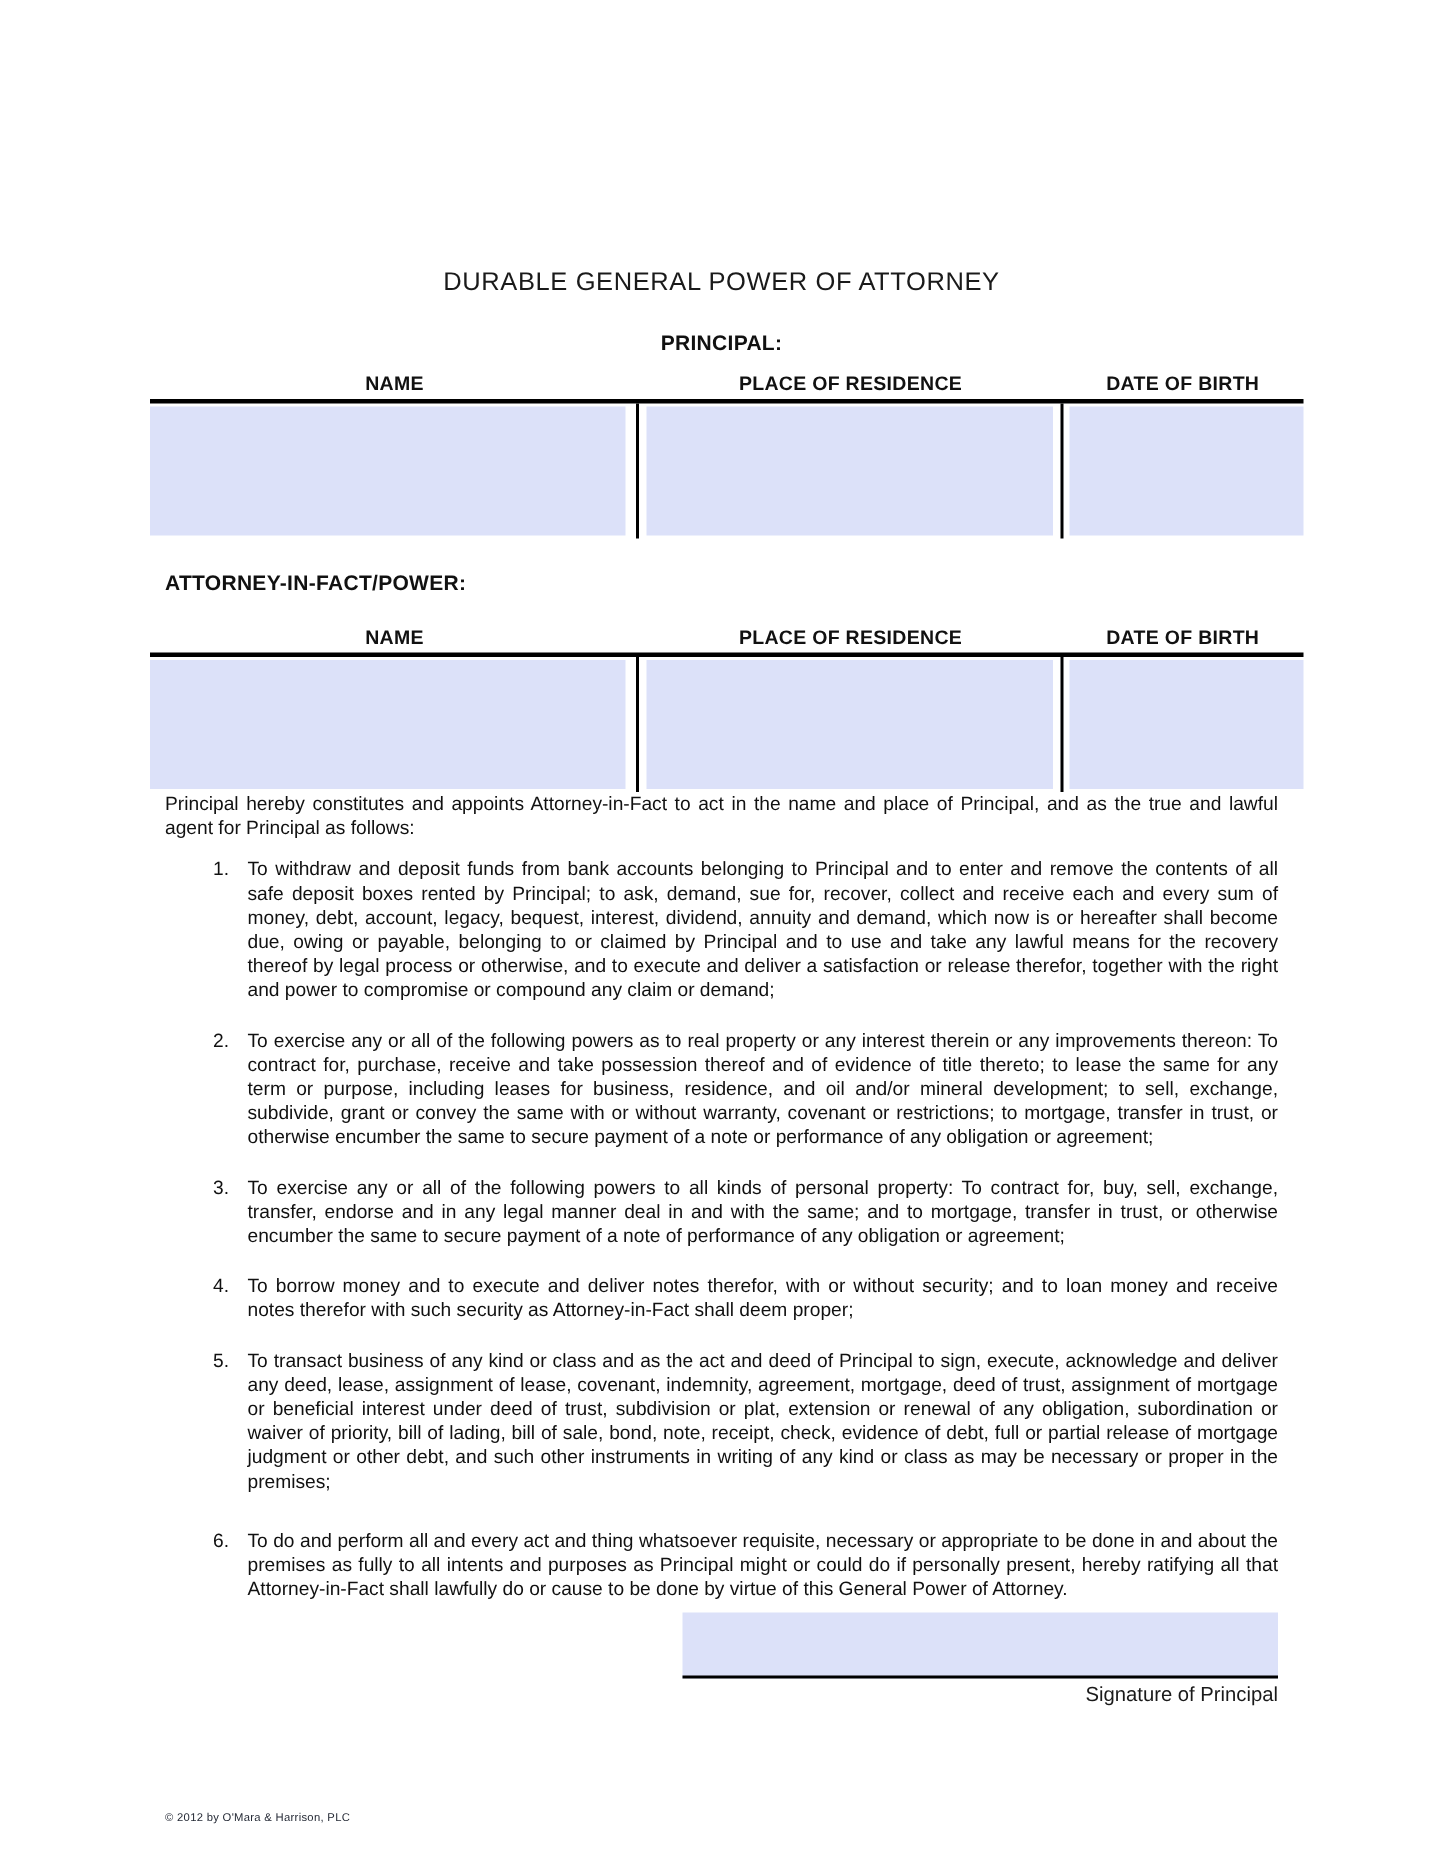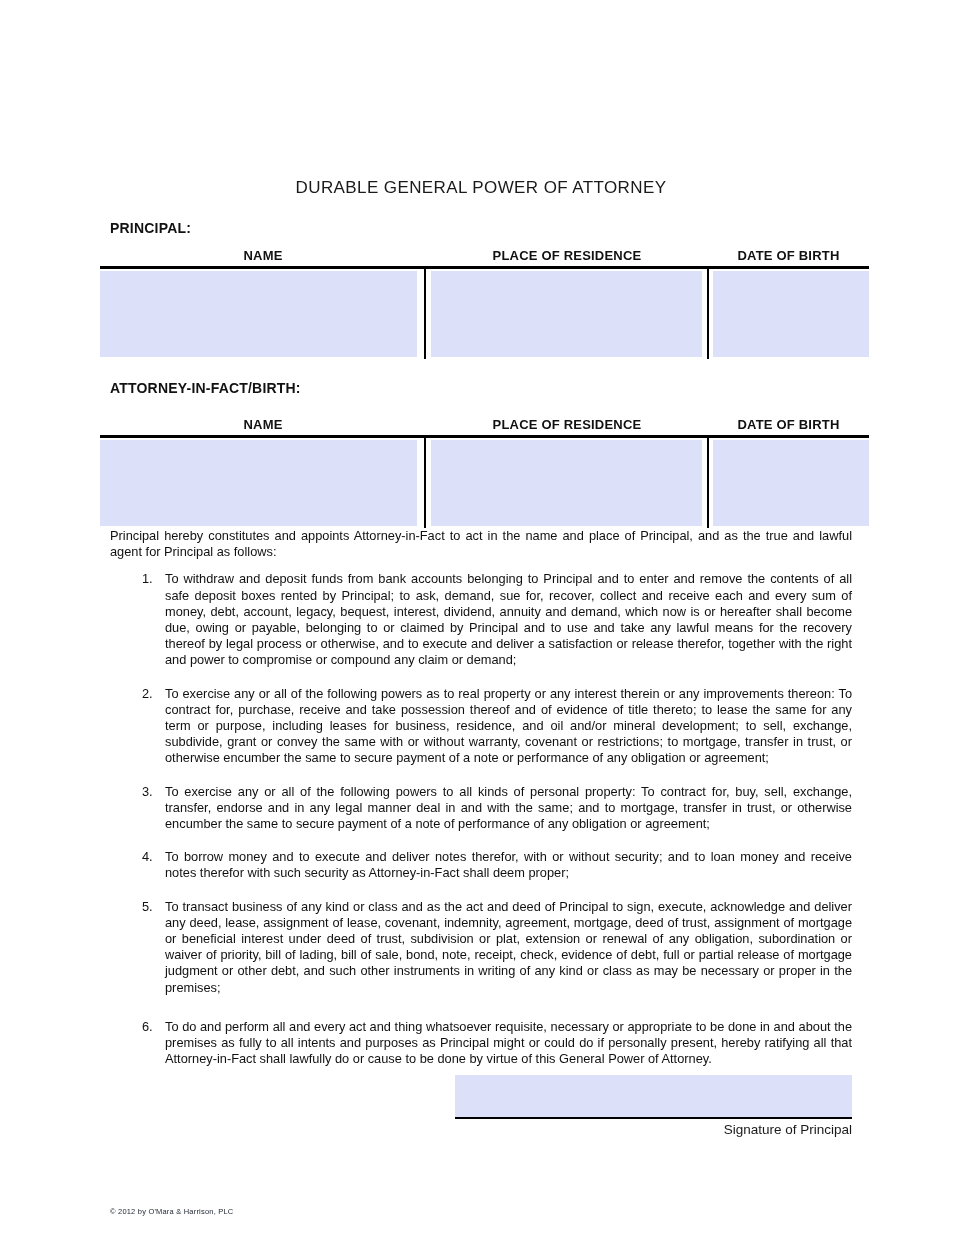--- a/index.html
+++ b/index.html
@@ -21,21 +21,21 @@
     color: #1a1a1a;
     margin: 0 0 0 0;
   }
 
   .section-label {
     font-size: 14px;
     font-weight: bold;
     letter-spacing: 0.2px;
     margin: 0;
   }
-  .section-label.principal { margin-top: 22px; }
+  .section-label.principal { margin-top: 22px; text-align: center; }
   .section-label.agent { margin-top: 21px; }
 
   
   .party-table { width: 769px; margin-left: -10px; }
   .party-table.first { margin-top: 12px; }
   .party-table.second { margin-top: 21px; }
 
   .hdr-row { display: flex; }
   .hdr-cell {
     font-size: 13px; font-weight: bold;
@@ -128,21 +128,21 @@
       </div>
       <div class="field-cell col-residence">
         <div class="field-fill fill-residence"></div>
       </div>
       <div class="field-cell col-dob">
         <div class="field-fill fill-dob"></div>
       </div>
     </div>
   </div>
 
-  <div class="section-label agent">ATTORNEY-IN-FACT/BIRTH:</div>
+  <div class="section-label agent">ATTORNEY-IN-FACT/POWER:</div>
 
   <div class="party-table second">
     <div class="hdr-row">
       <div class="hdr-cell col-name">NAME</div>
       <div class="hdr-cell col-residence">PLACE OF RESIDENCE</div>
       <div class="hdr-cell col-dob">DATE OF BIRTH</div>
     </div>
     <div class="field-row">
       <div class="field-cell col-name">
         <div class="field-fill fill-name"></div>

